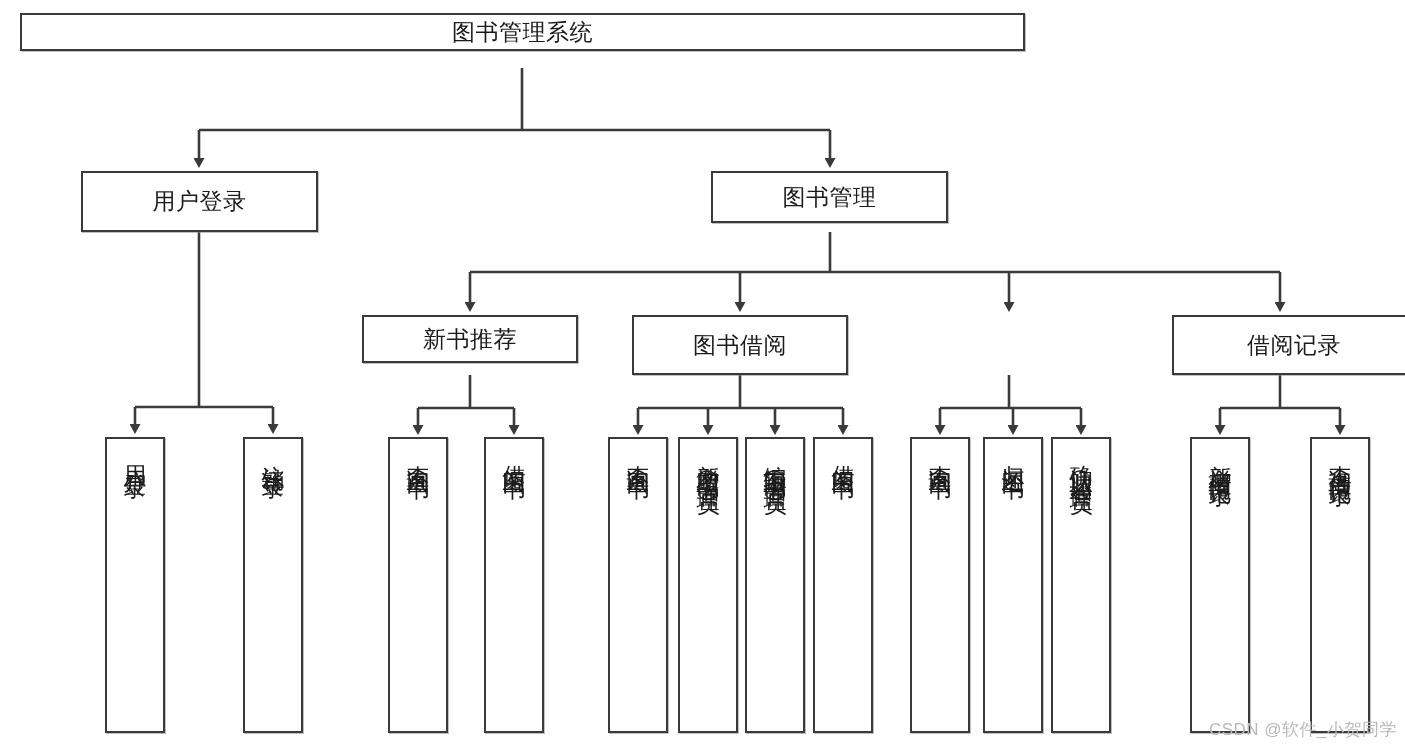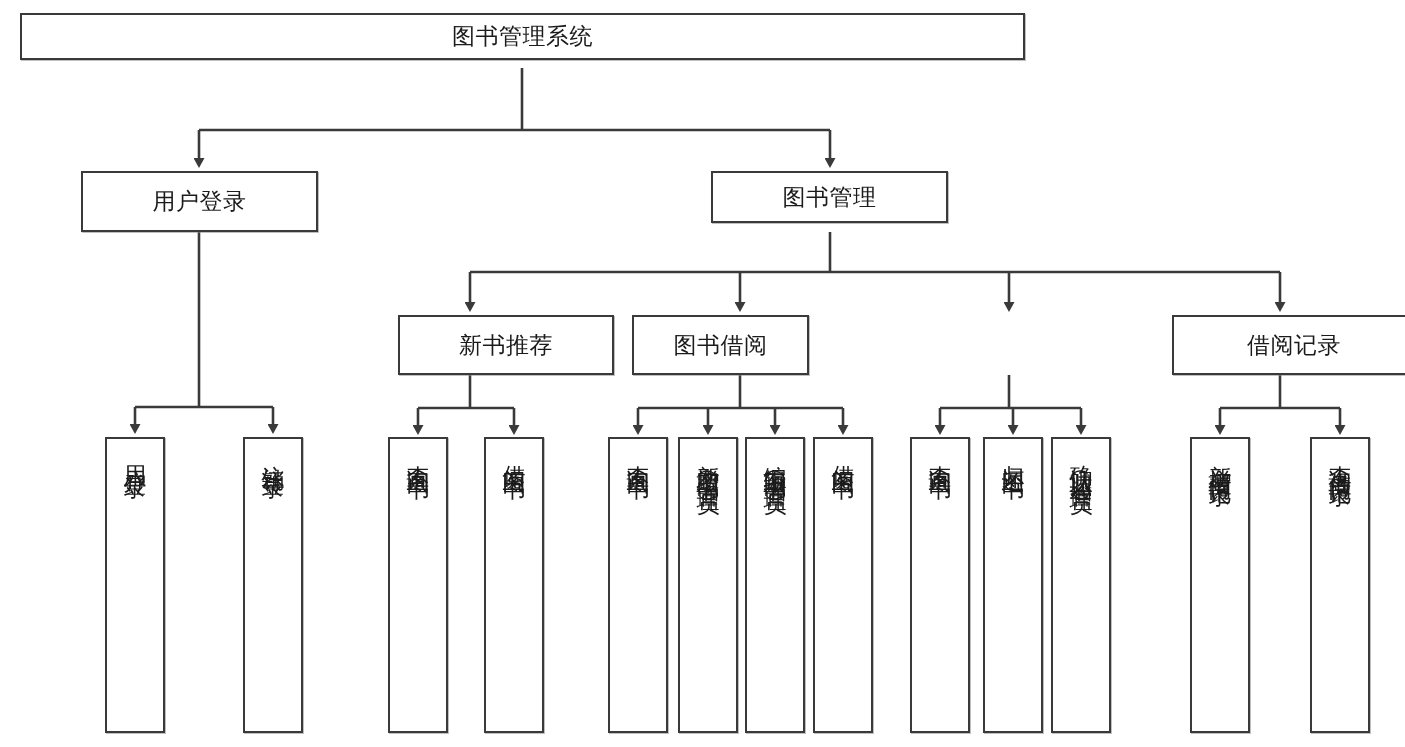--- a/index.html
+++ b/index.html
@@ -113,35 +113,35 @@
       <path d="M1013,408 L1013,426" marker-end="url(#arw)"></path>
       <path d="M1081,408 L1081,426" marker-end="url(#arw)"></path>
 
       <path d="M1280,375 L1280,408"></path>
       <path d="M1220,408 L1340,408"></path>
       <path d="M1220,408 L1220,426" marker-end="url(#arw)"></path>
       <path d="M1340,408 L1340,426" marker-end="url(#arw)"></path>
     </g>
   </svg>
 
-  <div class="node horizontal" id="node-title" style="left: 20px; top: 13px; width: 1005px; height: 47px;">
+  <div class="node horizontal" id="node-title" style="left: 20px; top: 13px; width: 1005px; height: 38px;">
     <span>图书管理系统</span>
   </div>
 
   <div class="node horizontal" id="node-l2-0" style="left: 81px; top: 171px; width: 237px; height: 61px;">
     <span>用户登录</span>
   </div>
   <div class="node horizontal" id="node-l2-1" style="left: 711px; top: 171px; width: 237px; height: 52px;">
     <span>图书管理</span>
   </div>
 
-  <div class="node horizontal" id="node-l3-0" style="left: 362px; top: 315px; width: 216px; height: 60px; margin-left: 36px;">
+  <div class="node horizontal" id="node-l3-0" style="left: 362px; top: 315px; width: 216px; height: 48px;">
     <span>新书推荐</span>
   </div>
-  <div class="node horizontal" id="node-l3-1" style="left: 632px; top: 315px; width: 177px; height: 60px;">
+  <div class="node horizontal" id="node-l3-1" style="left: 632px; top: 315px; width: 216px; height: 60px;">
     <span>图书借阅</span>
   </div>
   <div class="node horizontal" id="node-l3-3" style="left: 1172px; top: 315px; width: 244px; height: 60px;">
     <span>借阅记录</span>
   </div>
 
   <div class="node vertical" id="node-leaf-0" style="left: 105px; top: 437px; width: 60px; height: 296px;">
     <span class="vtext">用户登录</span>
   </div>
   <div class="node vertical" id="node-leaf-1" style="left: 243px; top: 437px; width: 60px; height: 296px;">
@@ -174,13 +174,14 @@
   <div class="node vertical" id="node-leaf-10" style="left: 1051px; top: 437px; width: 60px; height: 296px;">
     <span class="vtext">确认归还（管理员）</span>
   </div>
   <div class="node vertical" id="node-leaf-11" style="left: 1190px; top: 437px; width: 60px; height: 296px;">
     <span class="vtext">新增借阅记录</span>
   </div>
   <div class="node vertical" id="node-leaf-12" style="left: 1310px; top: 437px; width: 60px; height: 296px;">
     <span class="vtext">查询借阅记录</span>
   </div>
 
+  <div class="watermark">CSDN @软件_小贺同学</div>
 </div>
 
 </body></html>

